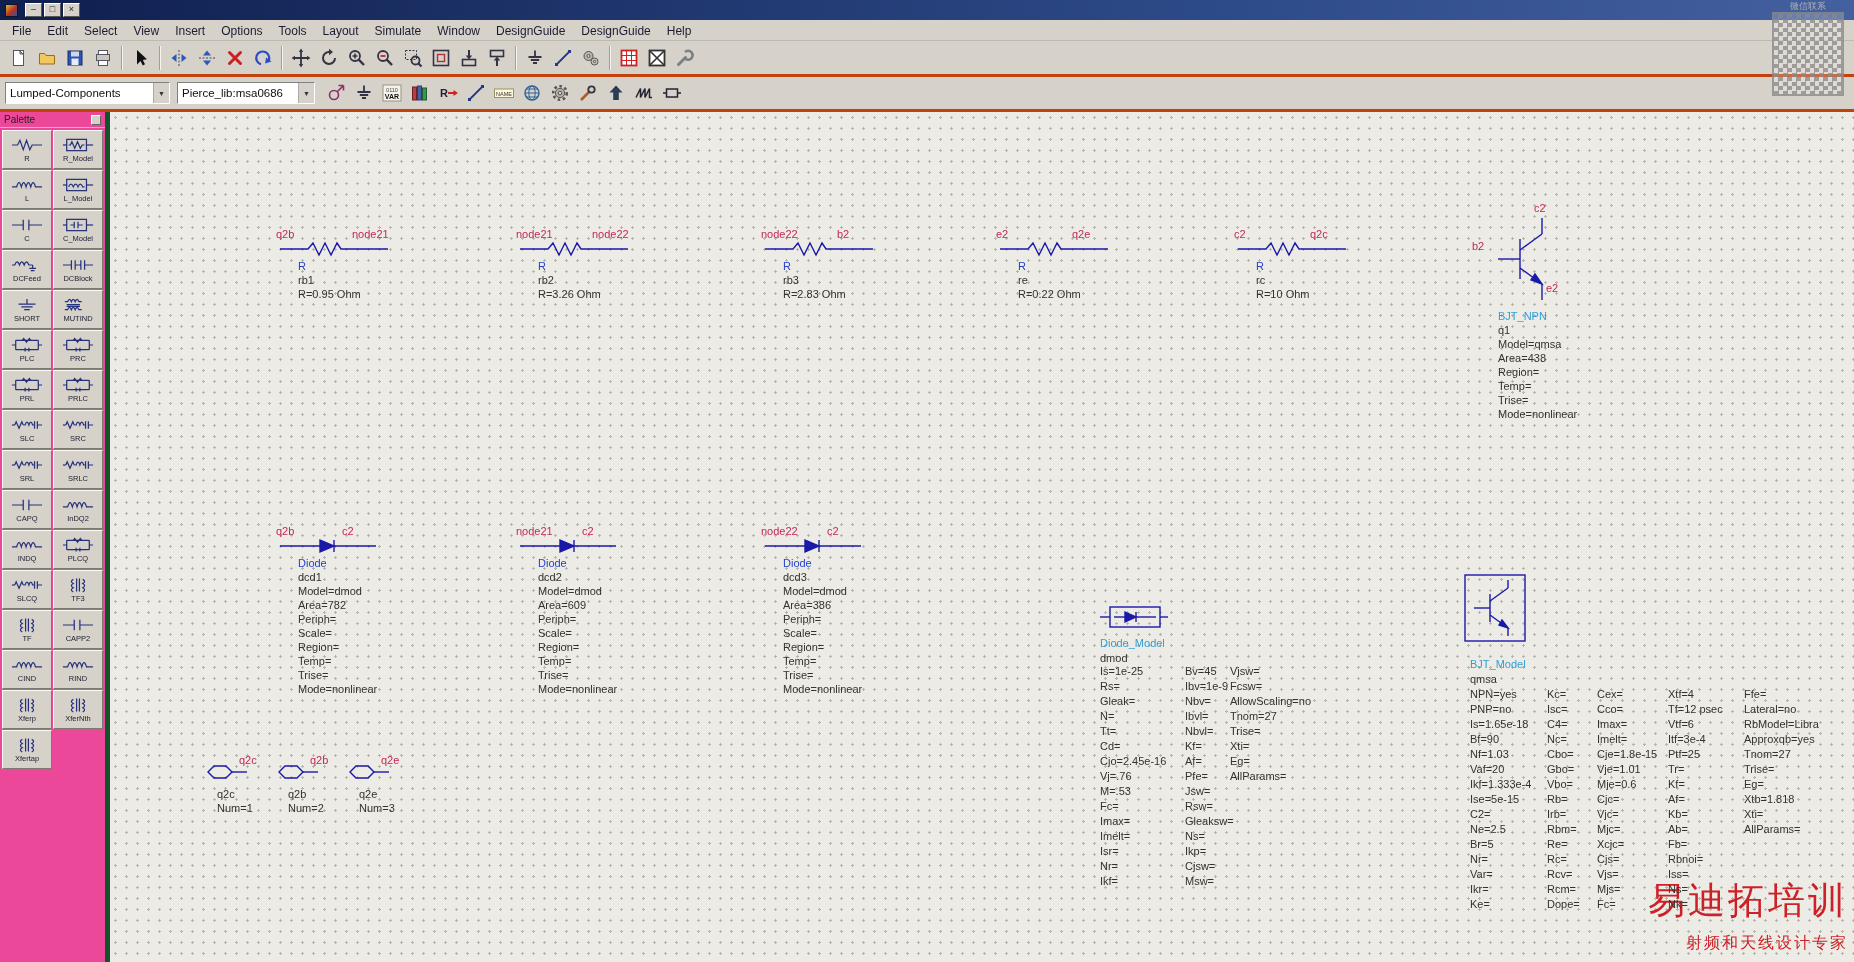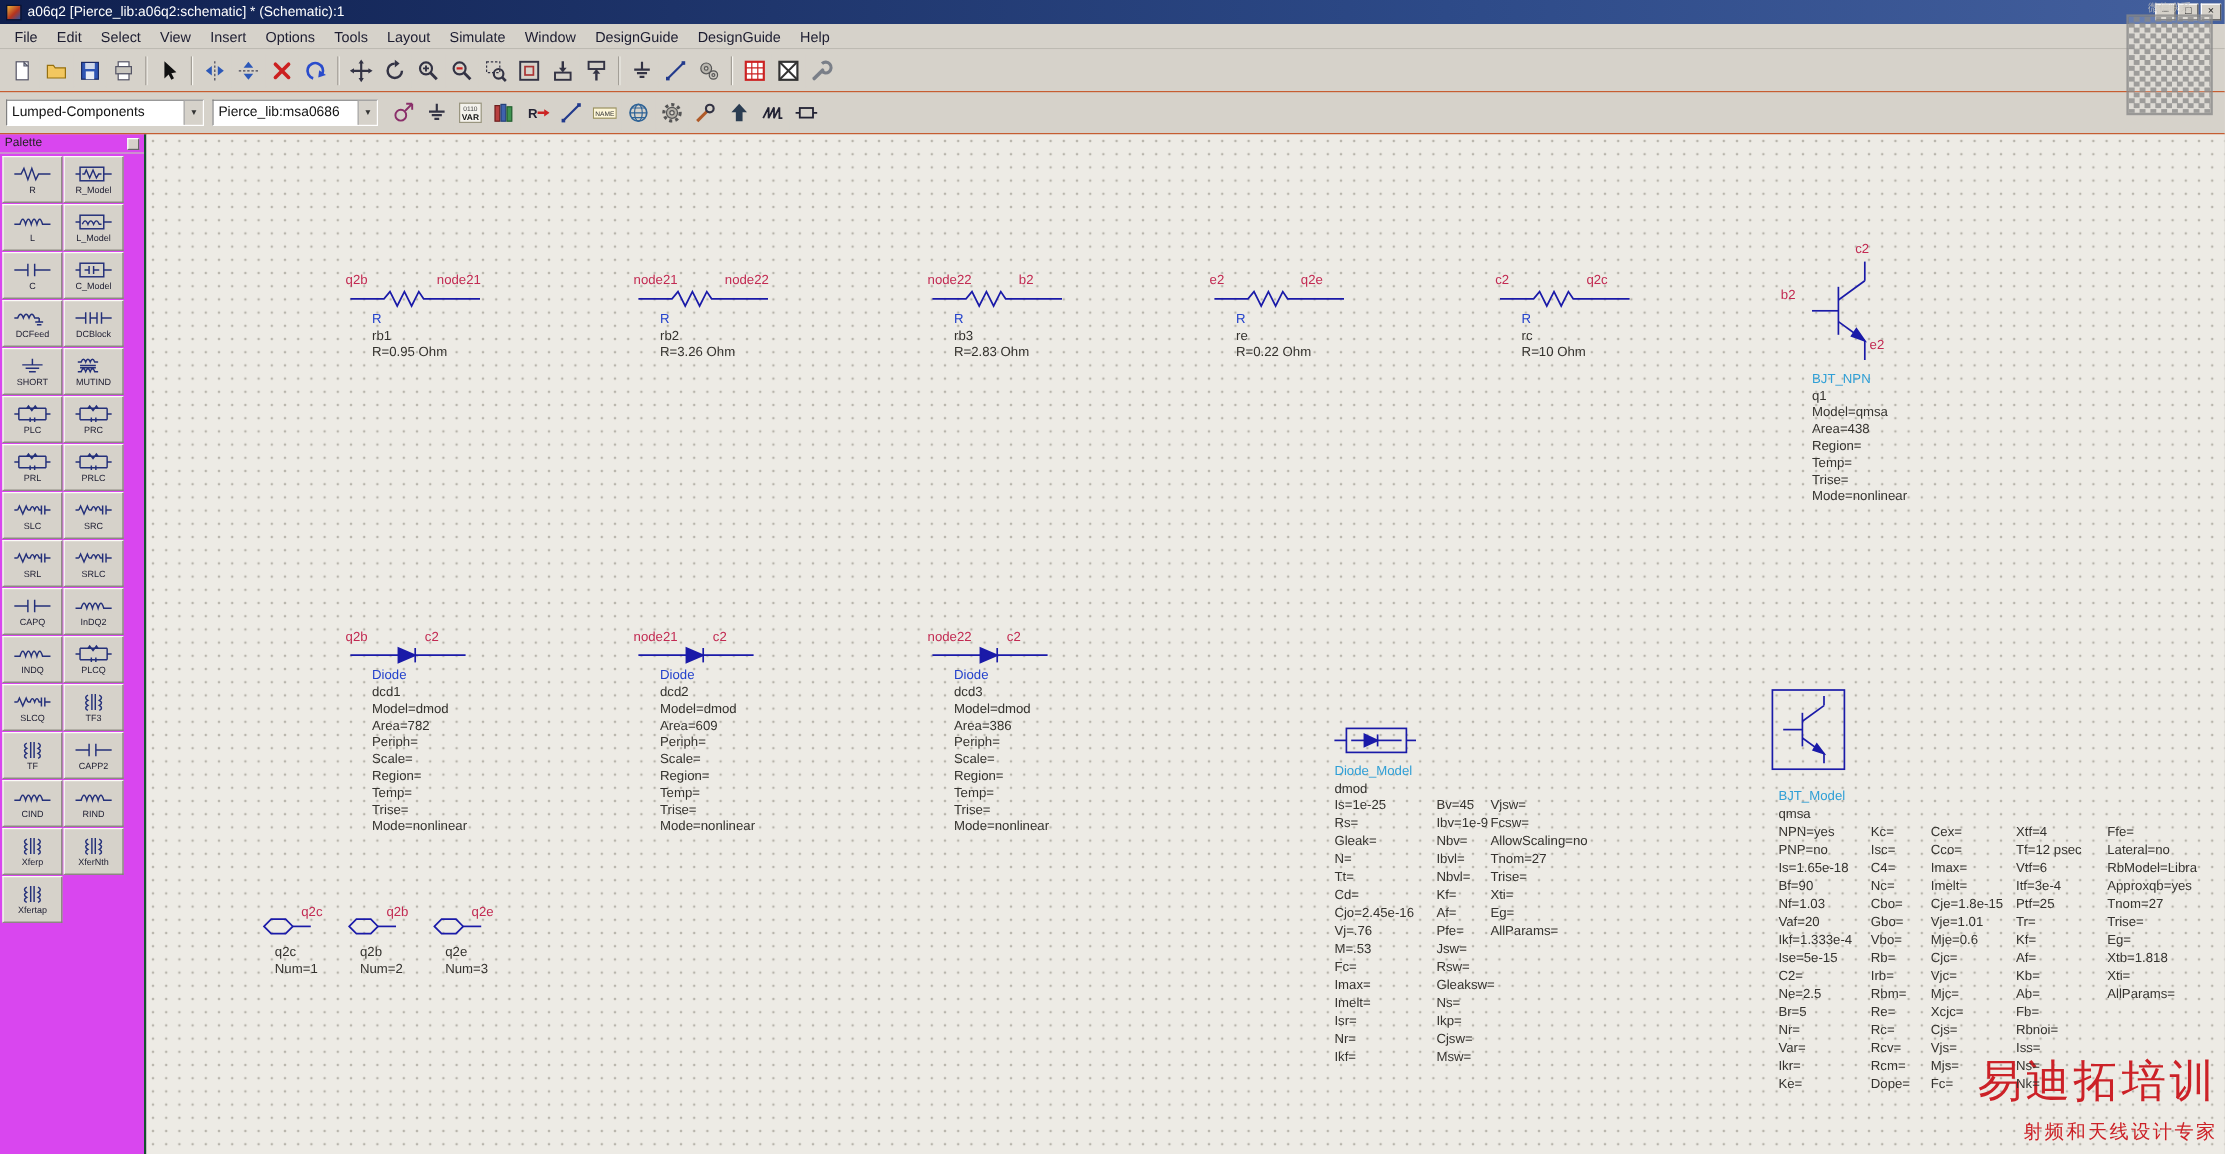--- a/index.html
+++ b/index.html
@@ -4,32 +4,32 @@
 <style>
 *{box-sizing:border-box;margin:0;padding:0}
 html,body{width:1854px;height:962px;overflow:hidden}
 body{font-family:"Liberation Sans",sans-serif;background:#d6d2ca;position:relative}
 .titlebar{height:20px;background:linear-gradient(90deg,#0f1f4e,#2d4a88 65%,#44609e);display:flex;align-items:center;color:#fff;font-size:11.5px;padding:0 3px}
 .app-icon{width:13px;height:13px;margin:0 5px 0 2px;background:linear-gradient(135deg,#e8b339,#b5341f 55%,#2b57a5);border:1px solid #0a1330;flex:none}
 .titlebar .title{flex:1;white-space:nowrap;overflow:hidden}
 .winbtn{width:17px;height:14px;background:#d6d2ca;border:1px solid;border-color:#fff #555 #555 #fff;font-size:9px;line-height:11px;text-align:center;color:#222;margin-left:2px;flex:none}
 .menubar{height:21px;background:#d6d2ca;display:flex;align-items:flex-end;font-size:12px;color:#1c1c30;border-bottom:1px solid #bdbab2;padding-left:4px}
 .menu-item{padding:2px 8px;cursor:default}
-.toolbar{background:#d6d2ca;display:flex;align-items:center;padding:2px 5px;border-bottom:1px solid #c2410c}
+.toolbar{background:#d6d2ca;display:flex;align-items:center;padding:2px 5px;border-bottom:3px solid #c2410c}
 #toolbar-main{height:36px}
 #toolbar-insert{height:35px}
 .tbtn{width:28px;height:28px;background:#d6d2ca;border:1px solid #d6d2ca;display:flex;align-items:center;justify-content:center;padding:0}
 .ticon{display:flex;line-height:0}
 .tsep{width:2px;height:24px;border-left:1px solid #a39f97;border-right:1px solid #f6f4ef;margin:0 4px}
 .combo{height:22px;width:165px;background:#fff;border:1px solid;border-color:#808080 #fff #fff #808080;display:flex;align-items:center;font-size:11.5px;margin-right:7px}
 .combo.small{width:138px}
 .combo-value{padding:0 4px;flex:1;white-space:nowrap;overflow:hidden;color:#111}
 .combo-btn{width:16px;height:100%;background:#d6d2ca;border-left:1px solid #aaa;font-size:7px;display:flex;align-items:center;justify-content:center;color:#333}
 .workspace{display:flex;height:850px}
-.palette-panel{width:122px;background:#d946ef;border-right:2px solid #14532d;flex:none}
+.palette-panel{width:110px;background:#ec4899;border-right:5px solid #14532d;flex:none}
 .palette-header{height:16px;display:flex;align-items:center;justify-content:space-between;font-size:10px;padding:0 4px;color:#222;border-bottom:1px solid #c4c1b9}
 .pal-close{width:10px;height:10px;background:#d6d2ca;border:1px solid;border-color:#fff #666 #666 #fff}
 .palette-grid{display:grid;grid-template-columns:50px 50px;gap:1px;padding:2px}
 .pal-item{height:39px;background:#d6d2ca;border:1px solid;border-color:#fcfbf8 #7d7a72 #7d7a72 #fcfbf8;display:flex;flex-direction:column;align-items:center;justify-content:center;gap:2px}
 .pal-label{font-size:7.5px;color:#1c1c30;line-height:8px}
 .canvas{position:relative;flex:1;background-color:#edebe5;background-image:radial-gradient(#b7b4ab 1px,transparent 1.3px);background-size:11px 11px;overflow:hidden}
 .comp{position:absolute}
 .comp span,.comp div{position:absolute;white-space:nowrap}
 .symwrap{line-height:0}
 .ssym{overflow:visible}
@@ -44,21 +44,20 @@
 .brand-tag{font-size:16px;letter-spacing:2px;margin-top:12px}
 .qr{position:absolute;top:1px;right:5px;width:82px;z-index:50;opacity:.8}
 .qr-caption{font-size:9px;color:#c9c6c0;text-align:center;line-height:11px}
 .qr-pattern{width:72px;height:84px;margin:0 auto;background:repeating-conic-gradient(#8f8f8f 0% 25%,rgba(255,255,255,.25) 0% 50%) 0 0/9px 9px;border:2px solid #8a8a8a}
 </style>
 </head>
 <body>
 
 <div class="titlebar">
   <span class="app-icon"></span>
-  <span class="title">a06q2 [Pierce_lib:a06q2:schematic] * (Schematic):1</span>
   <span class="winbtn">–</span>
   <span class="winbtn">□</span>
   <span class="winbtn">×</span>
 </div>
 
 <div class="menubar" id="menubar">
     <div class="menu-item">File</div>
     <div class="menu-item">Edit</div>
     <div class="menu-item">Select</div>
     <div class="menu-item">View</div>

